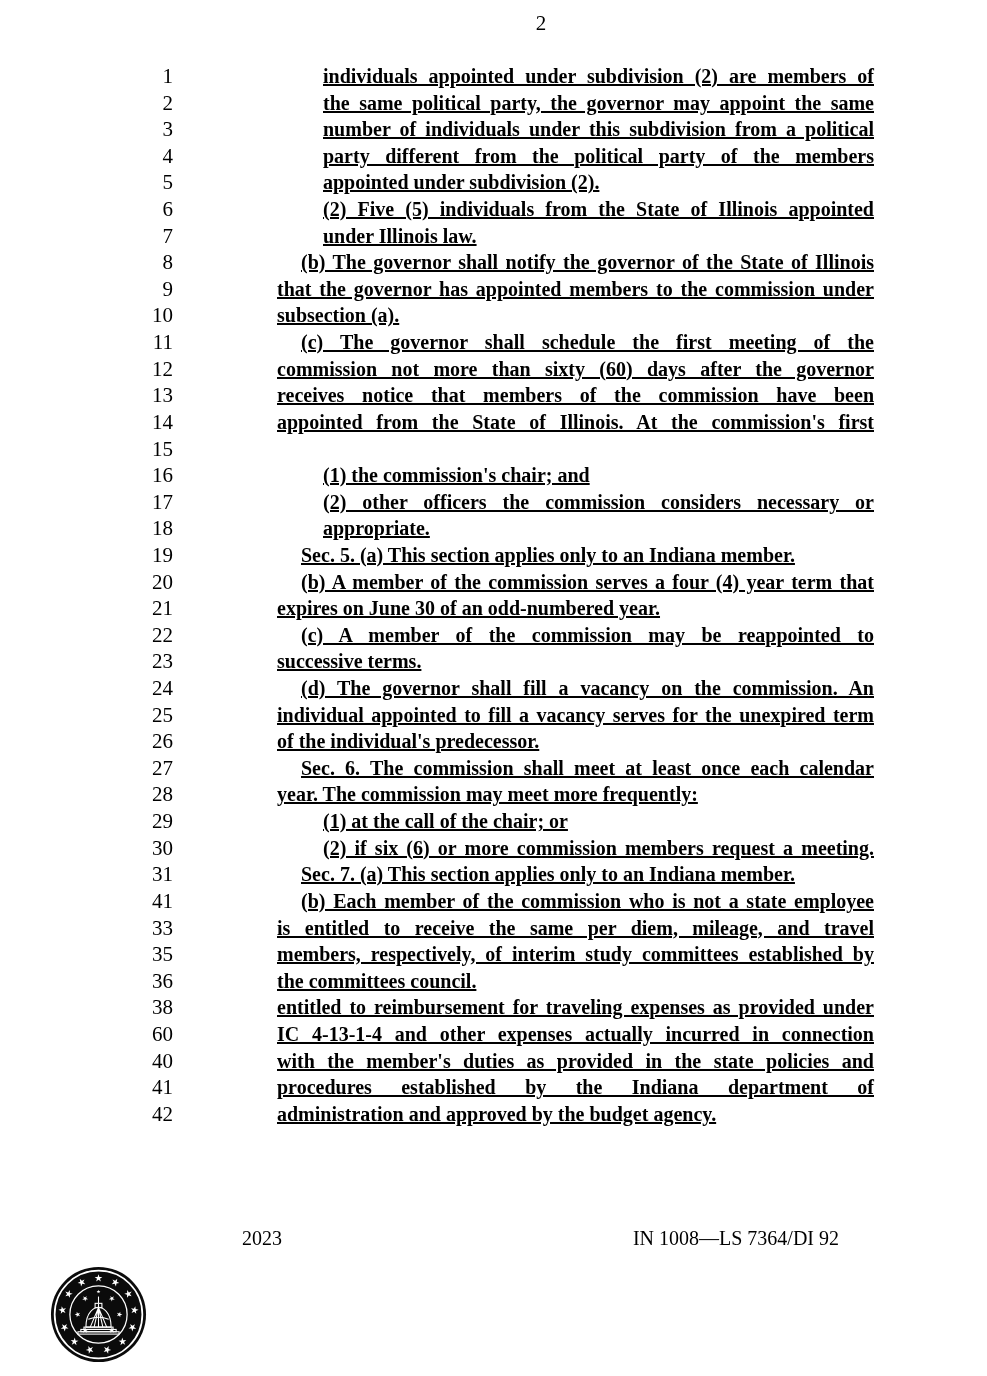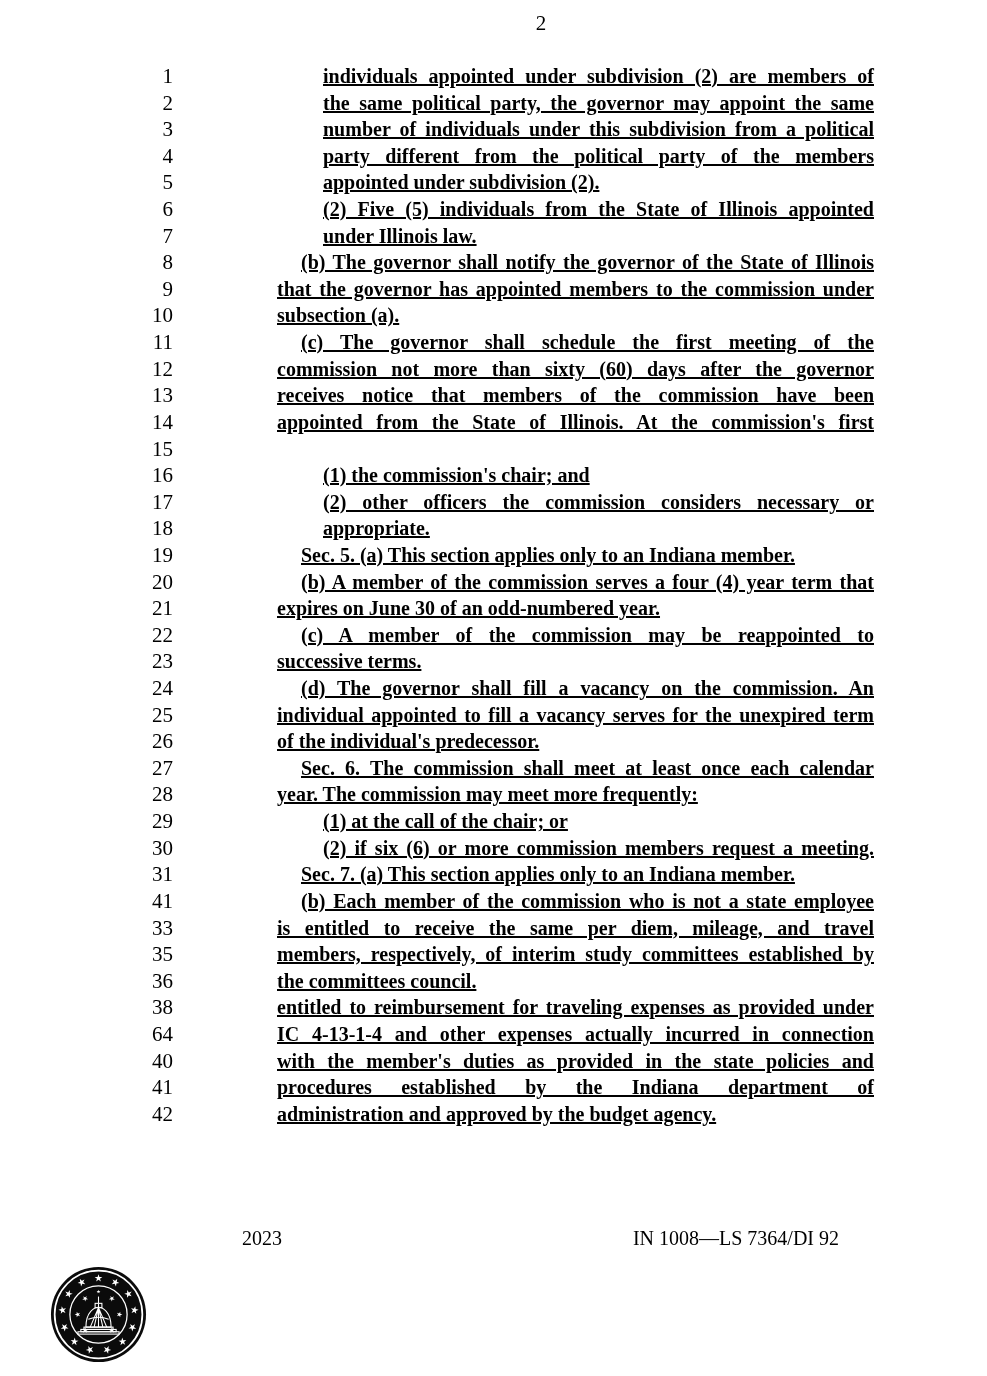--- a/index.html
+++ b/index.html
@@ -232,21 +232,21 @@
       </div>
       <div class="line-row">
         <span class="line-num">36</span>
         <span class="line-text">the committees council.</span>
       </div>
       <div class="line-row">
         <span class="line-num">38</span>
         <span class="line-text just">entitled to reimbursement for traveling expenses as provided under</span>
       </div>
       <div class="line-row">
-        <span class="line-num">64</span>
+        <span class="line-num">60</span>
         <span class="line-text just">IC 4-13-1-4 and other expenses actually incurred in connection</span>
       </div>
       <div class="line-row">
         <span class="line-num">40</span>
         <span class="line-text just">with the member's duties as provided in the state policies and</span>
       </div>
       <div class="line-row">
         <span class="line-num">41</span>
         <span class="line-text just">procedures established by the Indiana department of</span>
       </div>

